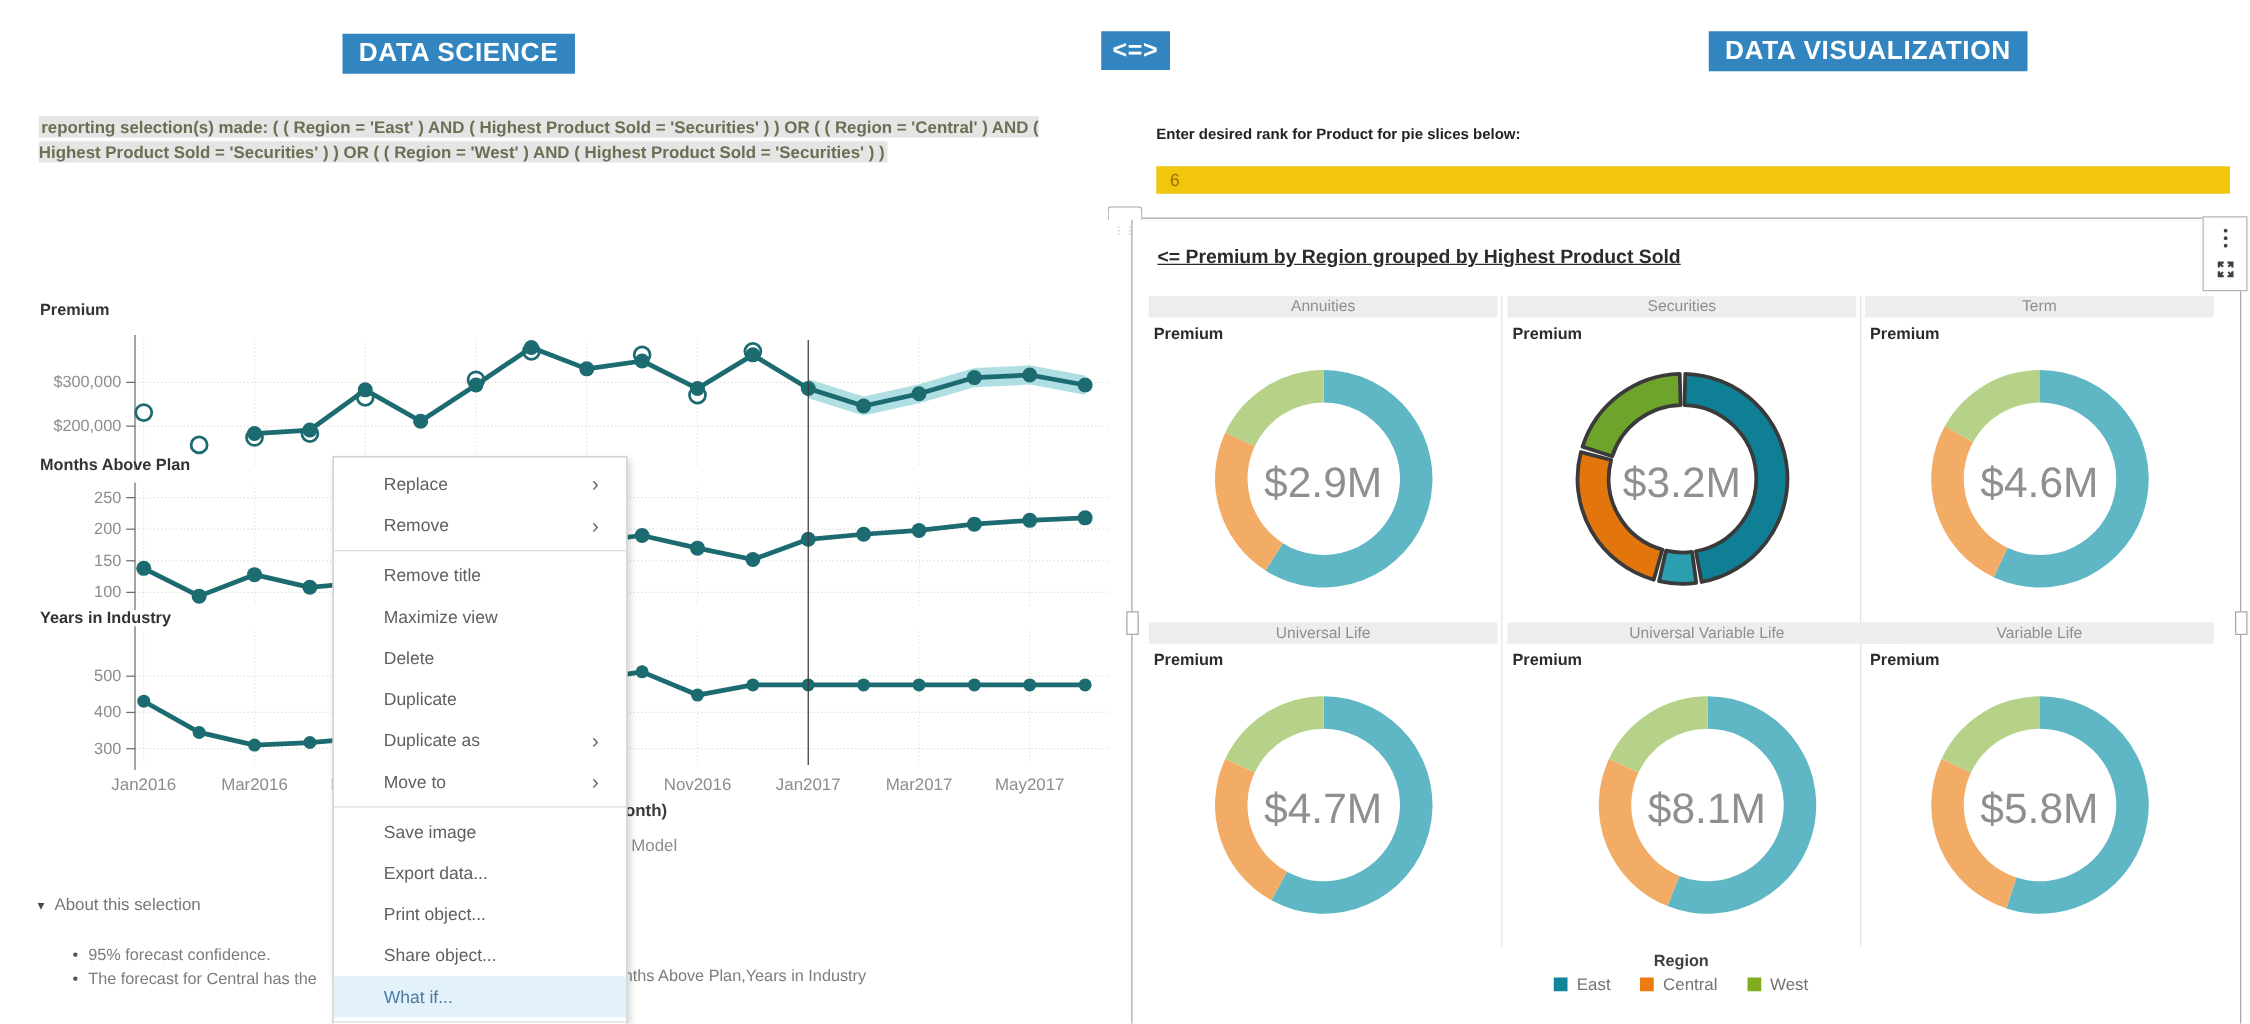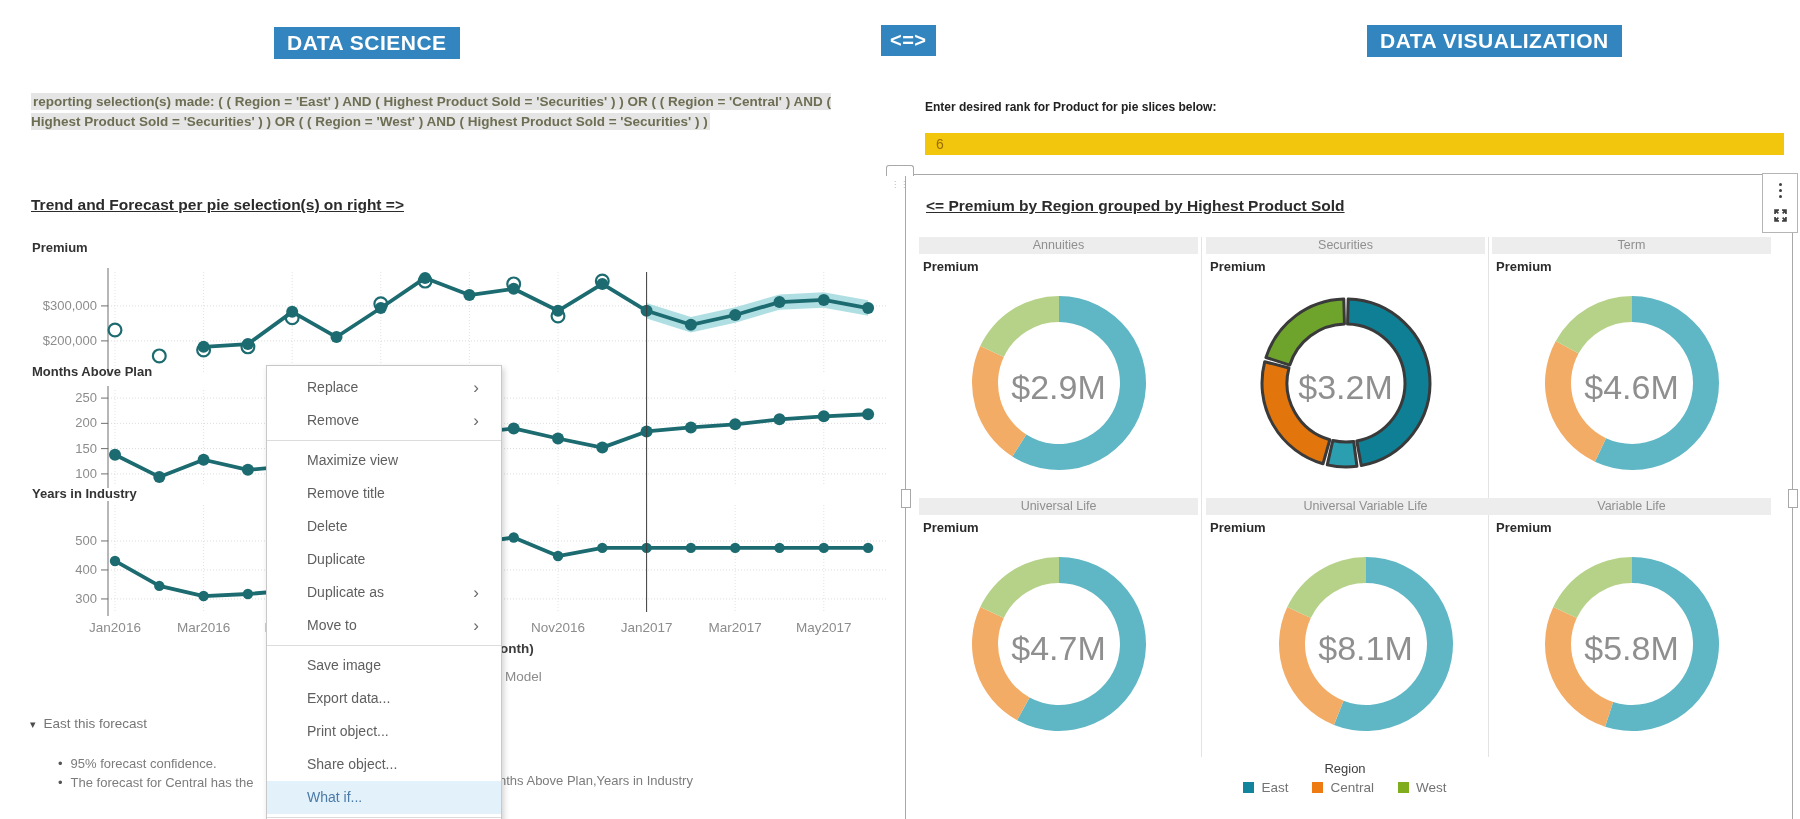--- a/index.html
+++ b/index.html
@@ -47,21 +47,21 @@
   #pie-grid{position:absolute;left:13px;top:62px;width:852px;}
   .pcol-sep{position:absolute;top:62px;width:1px;height:520px;background:#e3e3e3;}
   .pcell{position:absolute;width:279px;}
   .pcell .strip{height:17px;background:#ededed;color:#8f8f8f;font-size:12.5px;
                 text-align:center;line-height:17px;}
   .pcell .measure{position:absolute;left:4px;top:22px;font-size:13px;font-weight:bold;color:#2b2b2b;}
   .pcell svg{position:absolute;left:50%;top:129px;transform:translate(-50%,-50%);margin-top:17px;}
   .pcell .val{position:absolute;left:0;right:0;top:129px;margin-top:21px;transform:translateY(-50%);
               text-align:center;font-size:34px;color:#8f8f8f;}
   #pie-legend{position:absolute;left:13px;top:586px;width:852px;text-align:center;}
-  #legend-title{font-size:13px;font-weight:normal;color:#404040;margin-bottom:4px;}
+  #legend-title{font-size:13px;font-weight:bold;color:#404040;margin-bottom:4px;}
   #legend-items{display:flex;justify-content:center;gap:24px;}
   .litem{display:flex;align-items:center;gap:7px;font-size:13.5px;color:#737373;}
   .lsw{width:11px;height:11px;display:inline-block;}
   
   #panel-handle{position:absolute;left:50%;top:165px;transform:translateX(-50%);width:26px;height:10px;
                 background:#fff;border:1px solid #a8a8a8;border-bottom:none;border-radius:3px 3px 0 0;z-index:6;}
   #panel-grip{position:absolute;left:50%;top:180px;transform:translateX(-50%);font-size:8px;
               color:#b5b5b5;letter-spacing:1px;z-index:7;}
   .side-handle{position:absolute;width:8px;height:17px;background:#fff;border:1px solid #a8a8a8;z-index:7;}
   #toolbar{position:absolute;left:1762px;top:173px;width:34px;height:58px;background:#fff;
@@ -76,21 +76,20 @@
 <div id="app">
 
   <div class="hdrbox" style="left:234px;top:27px;margin-left:40px;">DATA SCIENCE</div>
   <div class="hdrbox" style="left:881px;top:25px;padding:4px 9px;font-size:20px;">&lt;=&gt;</div>
   <div class="hdrbox" style="left:1367px;top:25px;">DATA VISUALIZATION</div>
 
   <div id="report">
     <span>reporting selection(s) made: ( ( Region = 'East' ) AND ( Highest Product Sold = 'Securities' ) ) OR ( ( Region = 'Central' ) AND ( Highest Product Sold = 'Securities' ) ) OR ( ( Region = 'West' ) AND ( Highest Product Sold = 'Securities' ) )</span>
   </div>
 
-  <div id="trend-title">Trend and Forecast per pie selection(s) on right =&gt;</div>
 
   <svg id="trend-svg" width="900" height="470">
       <text x="32" y="22" class="clabel">Premium</text>
       <line x1="115" x2="115" y1="42" y2="142" stroke="#e2e2e2" stroke-dasharray="1 2"></line>
       <line x1="203.6" x2="203.6" y1="42" y2="142" stroke="#e2e2e2" stroke-dasharray="1 2"></line>
       <line x1="292.2" x2="292.2" y1="42" y2="142" stroke="#e2e2e2" stroke-dasharray="1 2"></line>
       <line x1="380.79999999999995" x2="380.79999999999995" y1="42" y2="142" stroke="#e2e2e2" stroke-dasharray="1 2"></line>
       <line x1="469.4" x2="469.4" y1="42" y2="142" stroke="#e2e2e2" stroke-dasharray="1 2"></line>
       <line x1="558" x2="558" y1="42" y2="142" stroke="#e2e2e2" stroke-dasharray="1 2"></line>
       <line x1="646.5999999999999" x2="646.5999999999999" y1="42" y2="142" stroke="#e2e2e2" stroke-dasharray="1 2"></line>
@@ -220,34 +219,34 @@
       <text x="469.4" y="402" text-anchor="middle" class="xlab">Sep2016</text>
       <text x="558" y="402" text-anchor="middle" class="xlab">Nov2016</text>
       <text x="646.5999999999999" y="402" text-anchor="middle" class="xlab">Jan2017</text>
       <text x="735.1999999999999" y="402" text-anchor="middle" class="xlab">Mar2017</text>
       <text x="823.8" y="402" text-anchor="middle" class="xlab">May2017</text>
       <text x="500" y="423" class="frag-b">onth)</text>
       <text x="505" y="451" class="frag-g">Model</text>
     </svg>
 
   <div id="about-toggle">
-    <span class="tri">▾</span><span>East this forecast</span>
+    <span class="tri">▾</span><span>About this selection</span>
   </div>
   <div id="bullets">
     <div><span class="dot">•</span><span>95% forecast confidence.</span></div>
     <div><span class="dot">•</span><span>The forecast for Central has the</span></div>
   </div>
   <div id="bullet2-frag">nths Above Plan,Years in Industry</div>
 
   <div id="menu">
       <div class="mi">Replace<span class="arr">›</span></div>
       <div class="mi">Remove<span class="arr">›</span></div>
       <div class="msep"></div>
+      <div class="mi">Remove title</div>
       <div class="mi">Maximize view</div>
-      <div class="mi">Remove title</div>
       <div class="mi">Delete</div>
       <div class="mi">Duplicate</div>
       <div class="mi">Duplicate as<span class="arr">›</span></div>
       <div class="mi">Move to<span class="arr">›</span></div>
       <div class="msep"></div>
       <div class="mi">Save image</div>
       <div class="mi">Export data...</div>
       <div class="mi">Print object...</div>
       <div class="mi">Share object...</div>
       <div class="mi hl">What if...</div>

